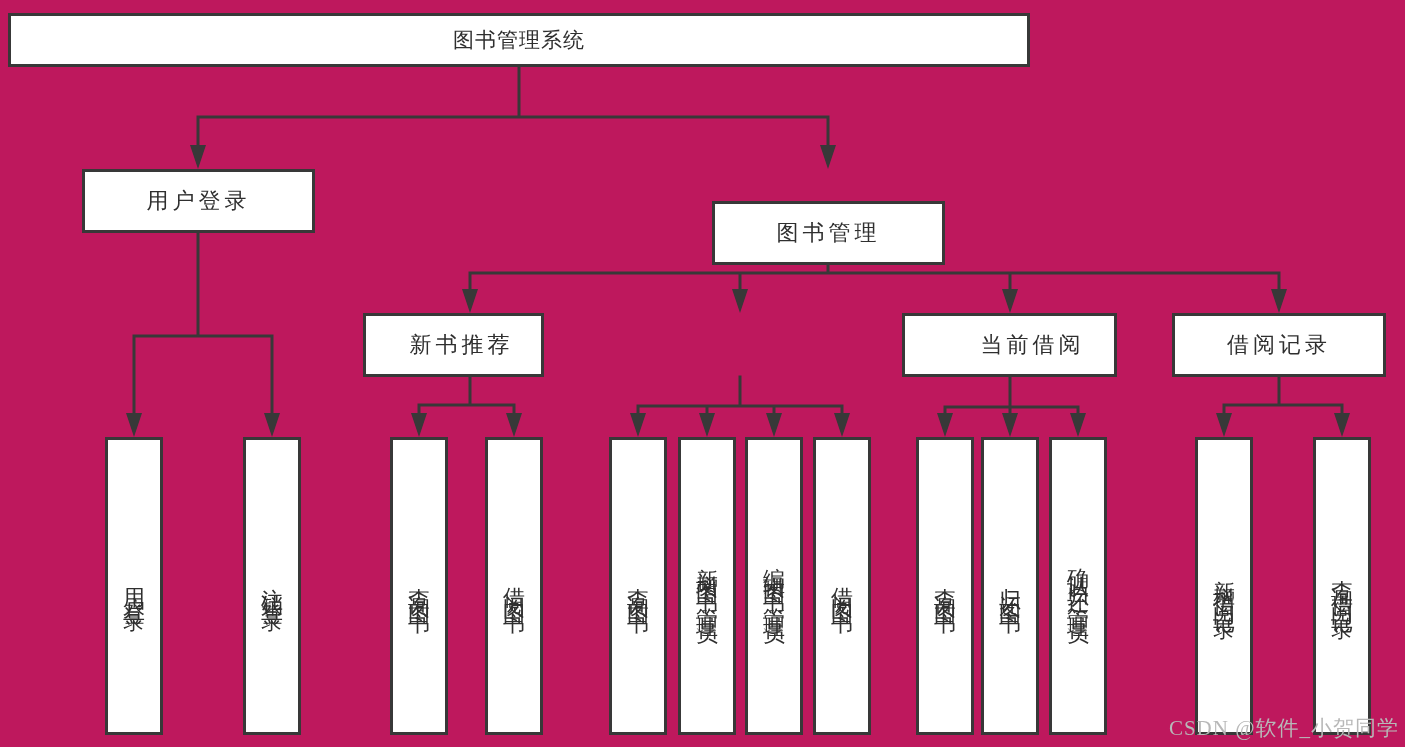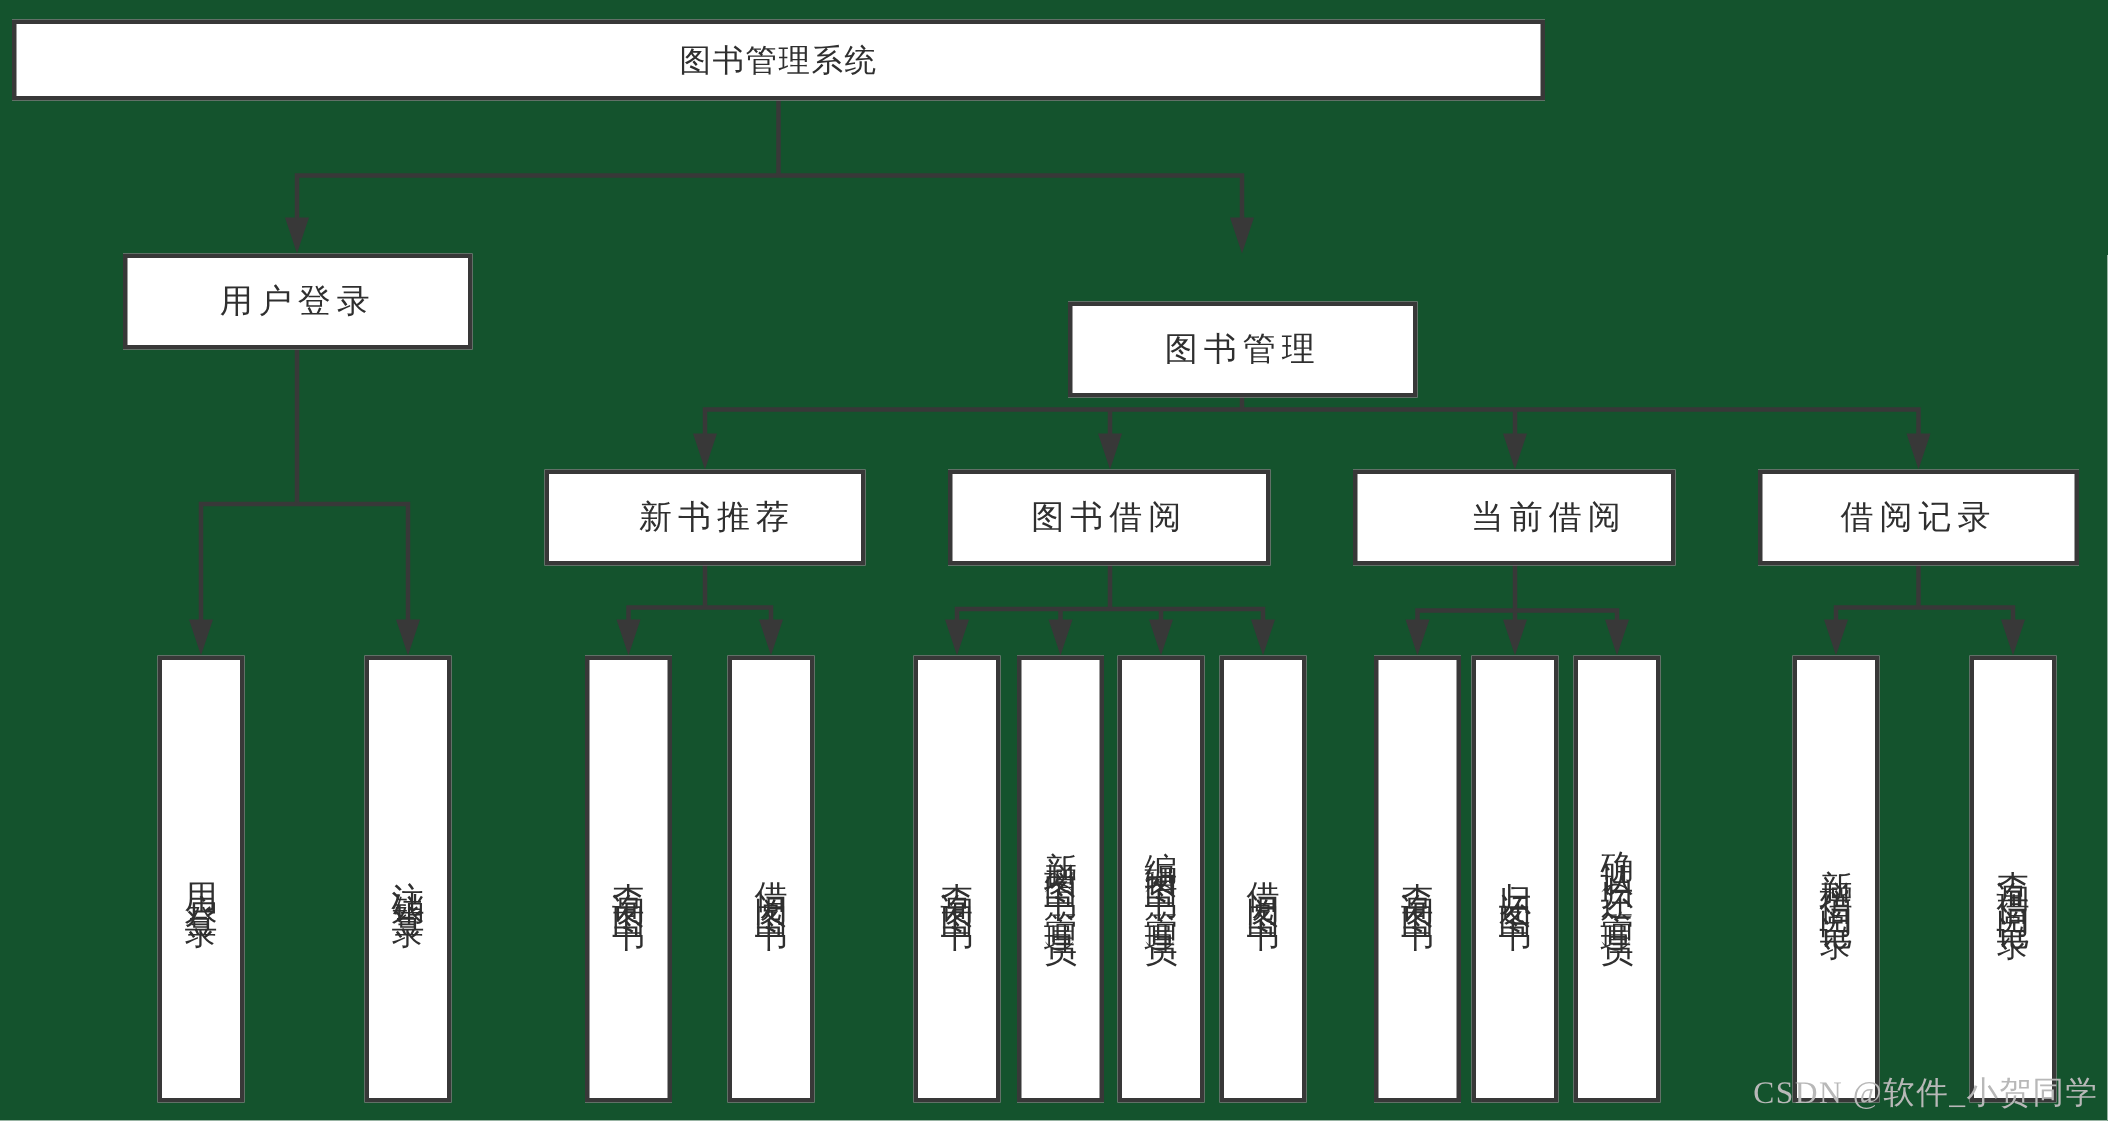--- a/index.html
+++ b/index.html
@@ -4,21 +4,21 @@
 <style>
   html, body {
     margin: 0;
     padding: 0;
     background: #ffffff;
   }
   #canvas {
     position: relative;
     width: 1405px;
     height: 747px;
-    background: #14532d;
+    background: #be185d;
     overflow: hidden;
     font-family: "Liberation Sans", sans-serif;
   }
   #connector-svg {
     position: absolute;
     left: 0;
     top: 0;
     width: 1405px;
     height: 747px;
   }
@@ -90,22 +90,21 @@
              M937 413 H953 L945 437 Z M1002 413 H1018 L1010 437 Z
              M1070 413 H1086 L1078 437 Z
              M1216 413 H1232 L1224 437 Z M1334 413 H1350 L1342 437 Z" fill="#383838" stroke="none"></path>
   </svg>
 
   <div class="box box-root">图书管理系统</div>
 
   <div class="box box-l2" style="left:82px;">用户登录</div>
   <div class="box box-l2" style="left:712px;margin-top:32px;">图书管理</div>
 
-  <div class="box box-l3" style="left:363px;width:214px;padding-left:16px;">新书推荐</div>
-  <div class="box box-l3" style="left:632px;width:215px;">图书借阅</div>
+  <div class="box box-l3" style="left:363px;width:181px;padding-left:16px;">新书推荐</div>
   <div class="box box-l3" style="left:902px;width:215px;padding-left:46px;">当前借阅</div>
   <div class="box box-l3" style="left:1172px;width:214px;">借阅记录</div>
 
   <div class="box leaf" style="left:105px;">
     <span class="vtext">用户登录</span>
   </div>
   <div class="box leaf" style="left:243px;">
     <span class="vtext">注销登录</span>
   </div>
 

